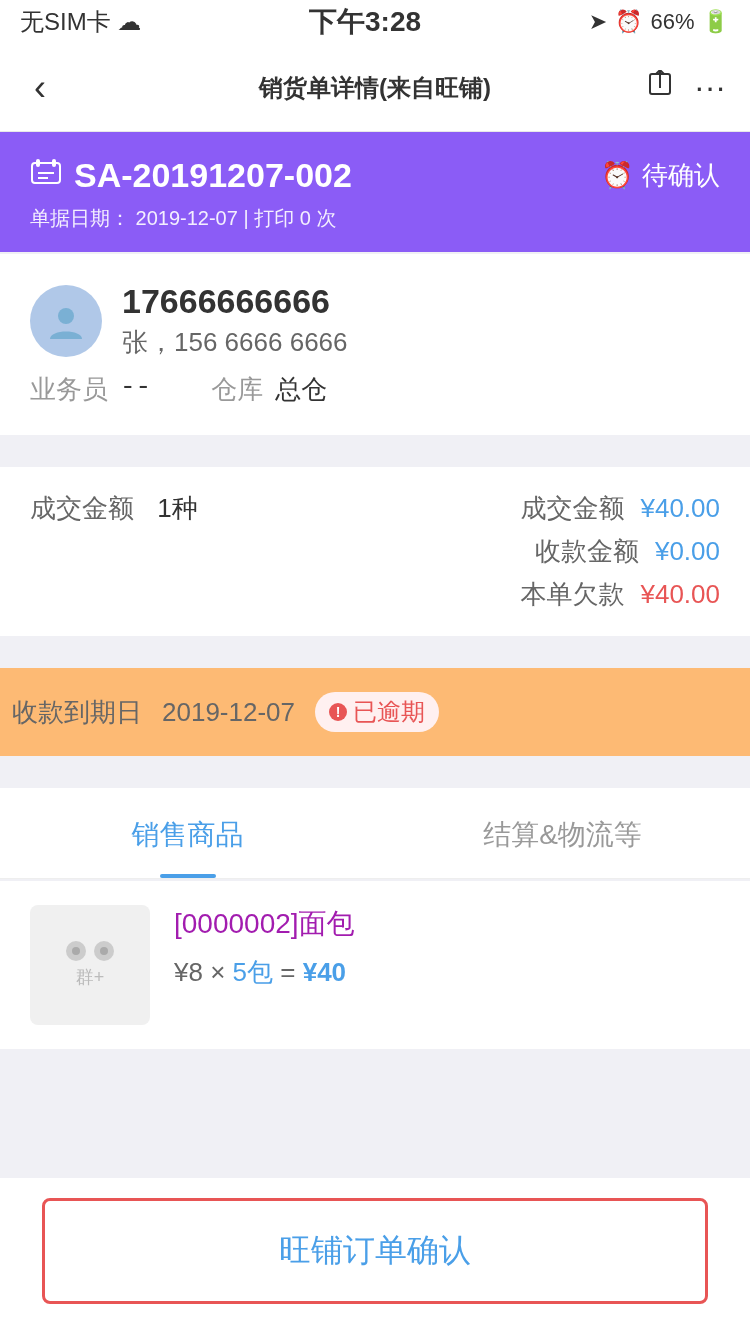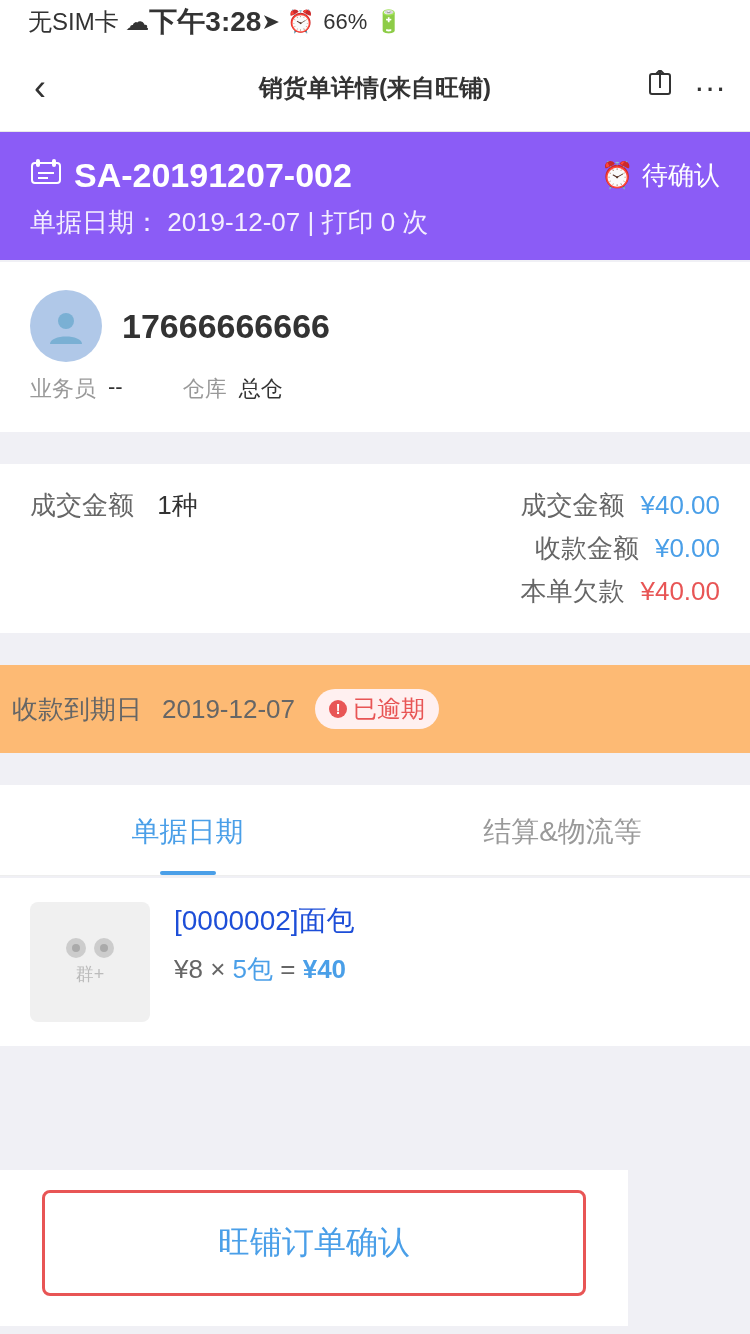--- a/index.html
+++ b/index.html
@@ -12,22 +12,22 @@
       font-size: 28px;
       color: #333;
     }
 
     
     .status-bar {
       background: #fff;
       height: 44px;
       display: flex;
       align-items: center;
-      justify-content: flex-start;
-      padding: 0 28px;
+      justify-content: space-between;
+      padding: 0 20px;
       font-size: 24px;
       font-weight: 500;
     }
     .status-left { display: flex; align-items: center; gap: 10px; }
     .status-center { font-size: 28px; font-weight: 600; }
     .status-right { display: flex; align-items: center; gap: 8px; font-size: 22px; }
 
     
     .nav-bar {
       background: #fff;
@@ -86,21 +86,21 @@
     }
     .status-badge {
       display: flex;
       align-items: center;
       gap: 8px;
       color: #fff;
       font-size: 26px;
     }
     .order-date {
       color: rgba(255,255,255,0.9);
-      font-size: 26px;
+      font-size: 20px;
     }
 
     
     .customer-section {
       background: #fff;
       padding: 28px 30px;
       margin-bottom: 16px;
     }
     .customer-top {
       display: flex;
@@ -127,22 +127,23 @@
     }
     .customer-name {
       font-size: 26px;
       color: #666;
       margin-top: 4px;
     }
     .customer-meta {
       display: flex;
       gap: 60px;
       margin-top: 0;
-      font-size: 22px;
+      font-size: 26px;
       color: #666;
+      font-family: Liberation Mono, monospace;
     }
     .meta-item { display: flex; gap: 12px; }
     .meta-label { color: #999; }
     .meta-value { color: #333; }
 
     
     .summary-section {
       background: #fff;
       padding: 24px 30px;
       margin-bottom: 16px;
@@ -295,43 +296,43 @@
       border-radius: 50%;
       background: #aaa;
     }
     .owl-label {
       font-size: 18px;
       color: #bbb;
     }
     .product-info { flex: 1; }
     .product-name {
       font-size: 28px;
-      color: #1d4ed8;
+      color: #a21caf;
       margin-bottom: 12px;
     }
     .product-price {
       font-size: 26px;
       color: #666;
     }
     .price-qty { color: #4a9fe8; font-weight: 500; }
     .price-total { color: #4a9fe8; font-weight: 600; }
 
     
     .bottom-space {
       background: #f0f0f5;
       height: 200px;
     }
 
     
     .confirm-btn-wrap {
       background: #fff;
       padding: 20px 42px 30px;
       position: fixed;
-      bottom: 8px;
-      width: 628px;
+      bottom: 0;
+      width: 750px;
     }
     .confirm-btn {
       width: 100%;
       padding: 28px 0;
       border: 3px solid #e85555;
       background: #fff;
       color: #4a9fe8;
       font-size: 32px;
       font-weight: 500;
       text-align: center;
@@ -404,20 +405,21 @@
 <div class="customer-section">
   <div class="customer-top">
     <div class="avatar">
       <svg width="40" height="40" viewBox="0 0 40 40" fill="none">
         <circle cx="20" cy="15" r="8" fill="#7ab0d4"></circle>
         <path d="M4 38 C4 28 36 28 36 38" fill="#7ab0d4"></path>
       </svg>
     </div>
     <div>
       <div class="customer-phone">17666666666</div>
+      <div class="customer-name">张，156 6666 6666</div>
     </div>
   </div>
   <div class="customer-meta">
     <div class="meta-item">
       <span class="meta-label">业务员</span>
       <span class="meta-value">--</span>
     </div>
     <div class="meta-item">
       <span class="meta-label">仓库</span>
       <span class="meta-value">总仓</span>
@@ -457,21 +459,21 @@
   <span>2019-12-07</span>
   <span class="overdue-badge">
     <span class="overdue-dot">!</span>
     <span>已逾期</span>
   </span>
 </div>
 
 <div class="divider"></div>
 
 <div class="tabs-section">
-  <div class="tab active">单据日期</div>
+  <div class="tab active">销售商品</div>
   <div class="tab inactive">结算&amp;物流等</div>
 </div>
 
 <div class="products-section">
   <div class="product-item">
     <div class="product-img">
       <div class="product-owl">
         <div class="owl-eyes">
           <div class="owl-eye"></div>
           <div class="owl-eye"></div>

